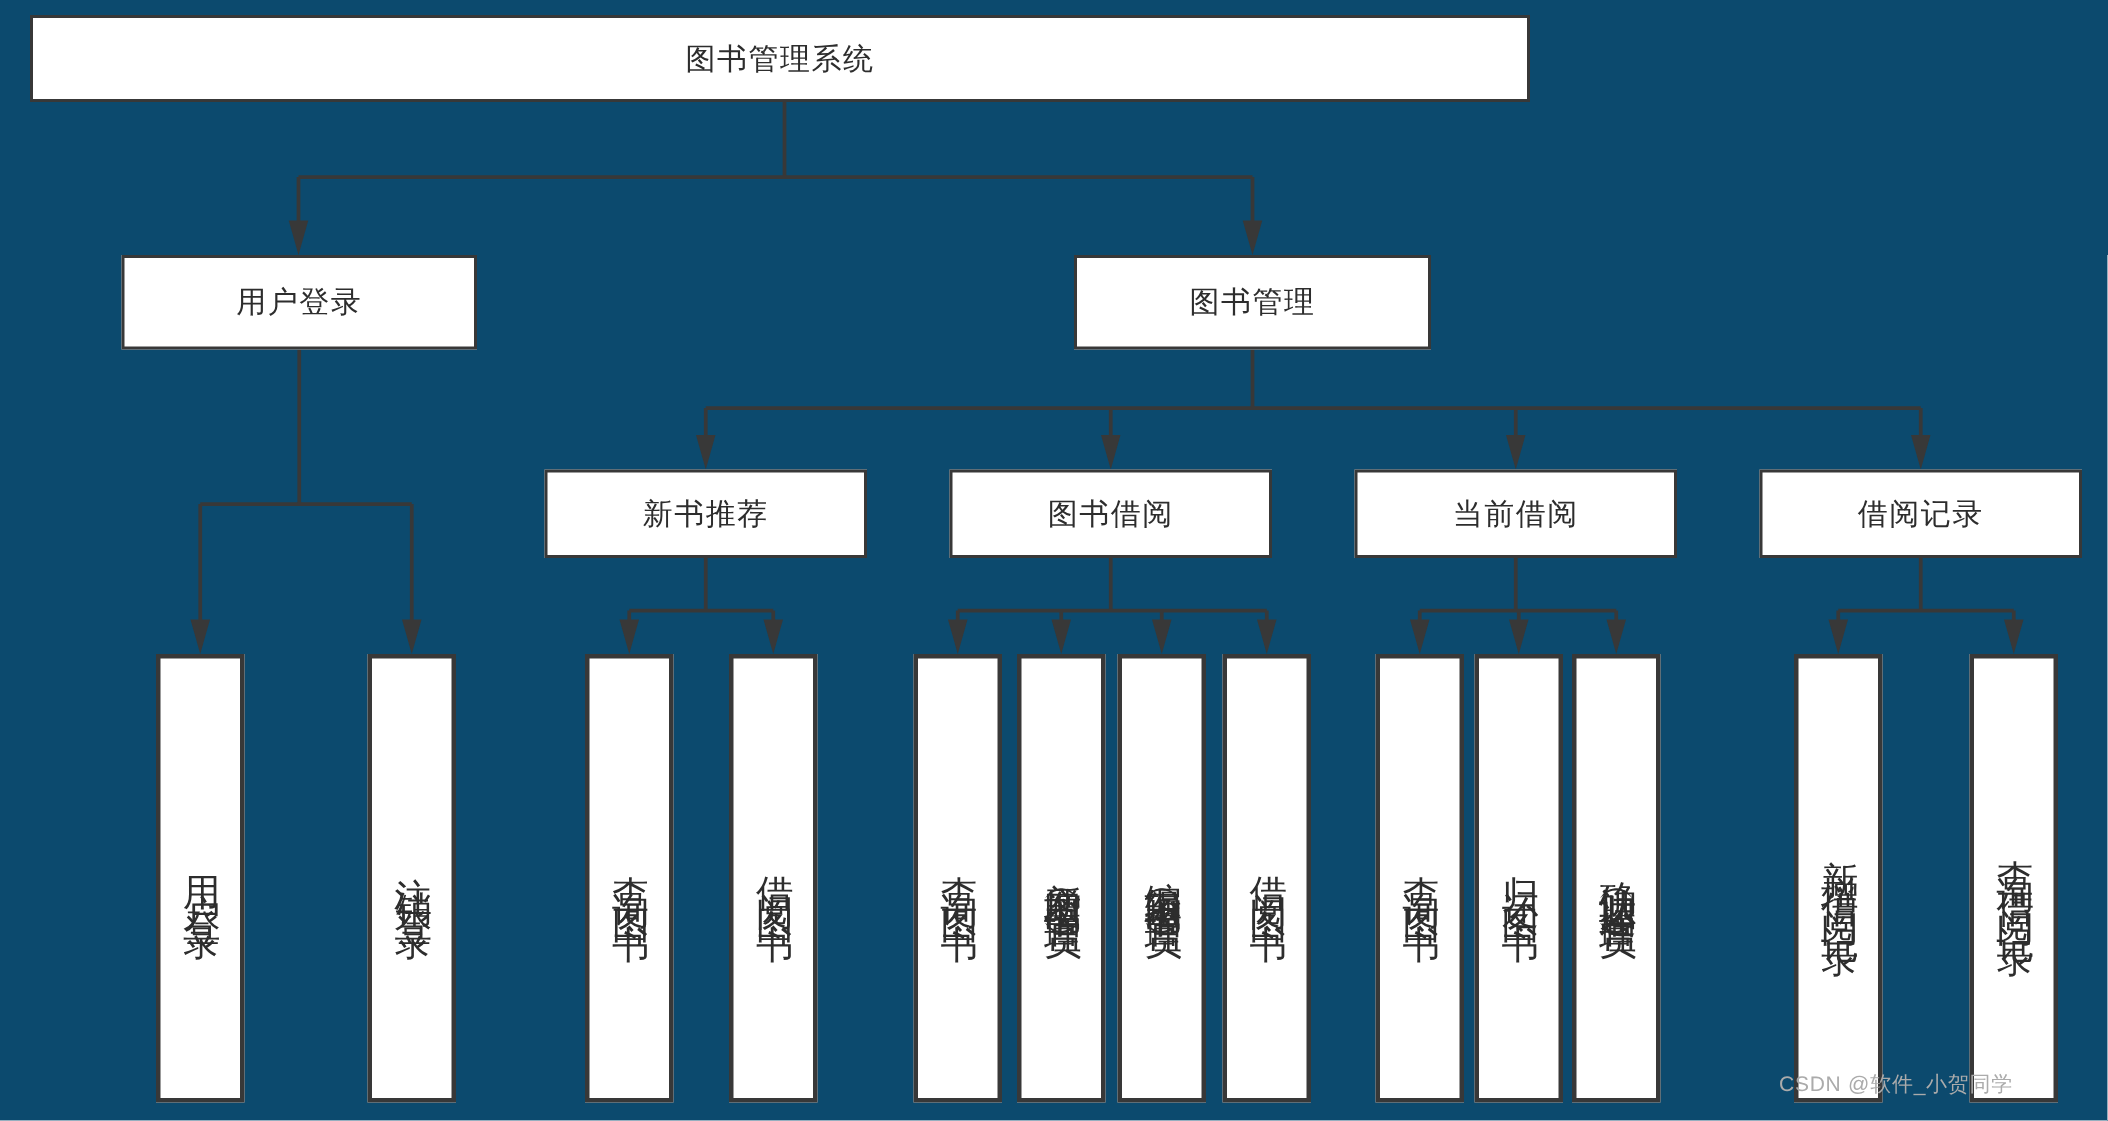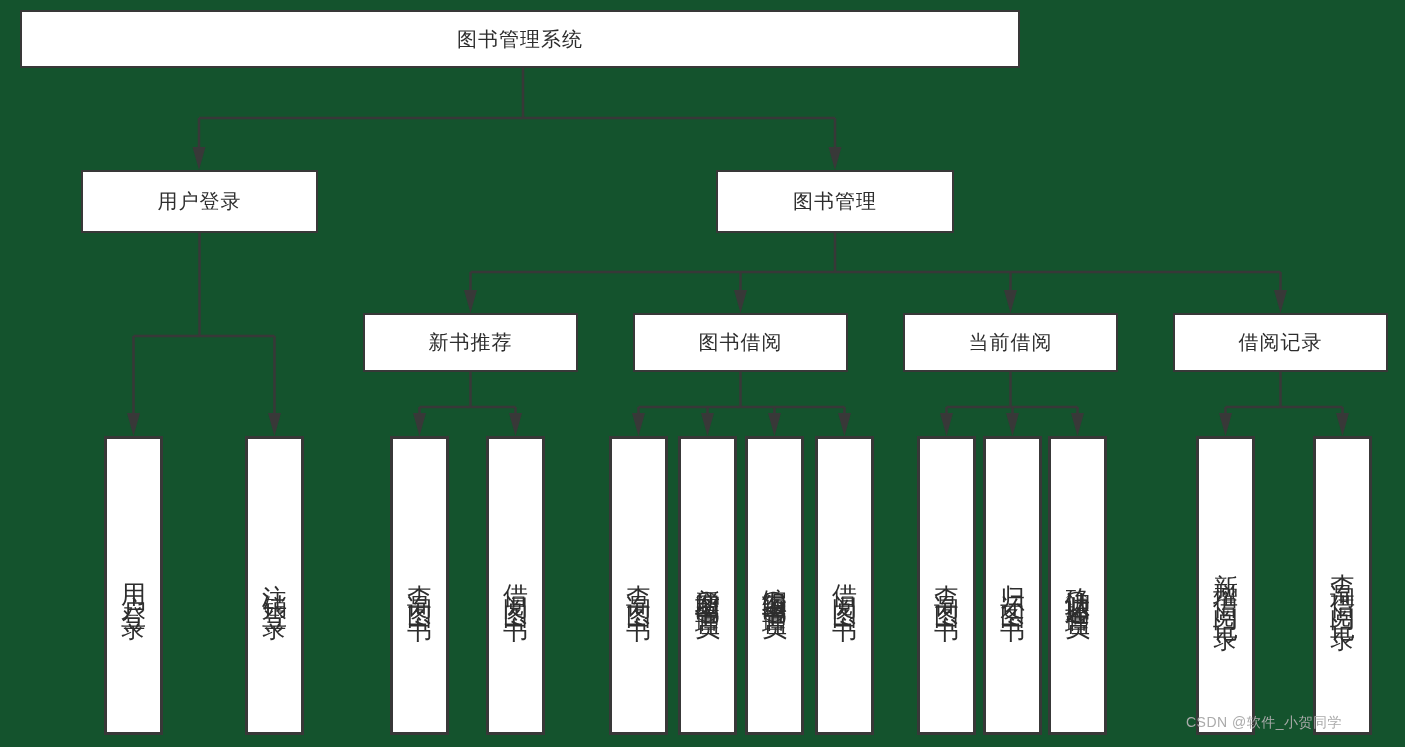--- a/index.html
+++ b/index.html
@@ -1,17 +1,17 @@
 <!DOCTYPE html>
 <html><head>
 <meta charset="utf-8">
 <style>
   html,body{margin:0;padding:0;background:#ffffff;}
   .canvas{
-    position:relative;width:1405px;height:747px;background:#14532d;overflow:hidden;
+    position:relative;width:1405px;height:747px;background:#0c4a6e;overflow:hidden;
     font-family:"Liberation Sans","DejaVu Sans",sans-serif;color:#2d2d2d;
   }
   svg.wires{position:absolute;left:0;top:0;width:1405px;height:747px;z-index:1;}
   svg.wires path{stroke:#383838;stroke-width:2.5;fill:none;}
   svg.wires .head{fill:#383838;stroke:none;}
   .node{
     position:absolute;box-sizing:border-box;background:#ffffff;border:2px solid #383838;
     display:flex;align-items:center;justify-content:center;z-index:2;
     font-size:20px;letter-spacing:1px;white-space:nowrap;
   }

